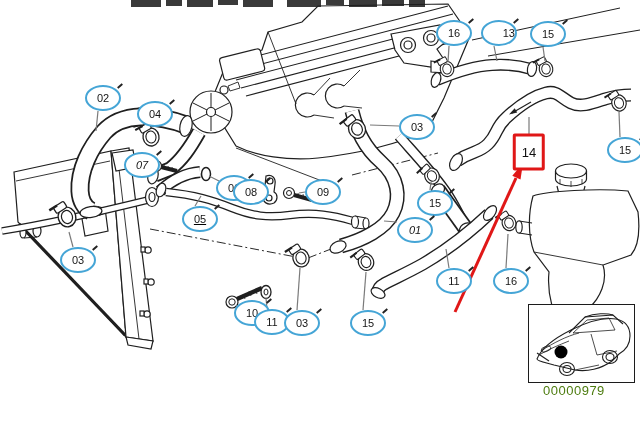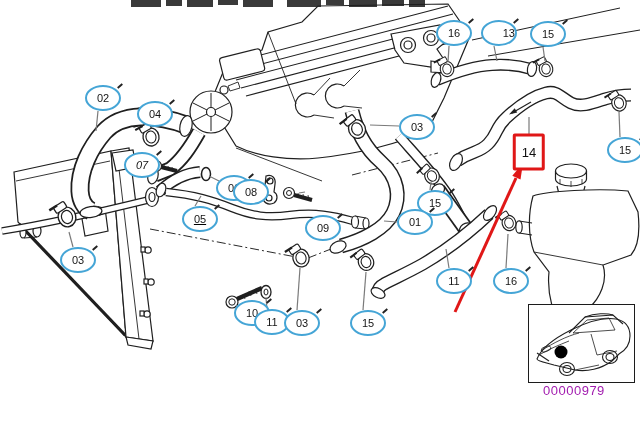--- a/index.html
+++ b/index.html
@@ -11,21 +11,21 @@
   .callout-layer{position:absolute;left:0;top:0;width:640px;height:427px}
   .callout{position:absolute;width:36px;height:26px;border:2px solid var(--callout-blue);
     border-radius:50%;background:#fff;display:flex;align-items:center;justify-content:center;cursor:pointer}
   .callout::after{content:"";position:absolute;top:-2px;right:-4px;width:6px;height:2px;
     background:#222;transform:rotate(-40deg)}
   .callout-label{font-size:11px;color:#151515;line-height:1}
   .highlight-box{position:absolute;transform:translate(-50%,-50%);border:3px solid var(--red);
     background:#fff;padding:8px 6px;font-size:13px;color:#111;border-radius:2px;cursor:pointer}
   .inset{position:absolute;left:528px;top:304px;width:107px;height:79px;border:1.5px solid #1c1c1c;background:#fff}
   .inset svg{display:block}
-  .image-code{position:absolute;left:543px;top:383px;font-size:13px;letter-spacing:.5px;color:#a21caf}
+  .image-code{position:absolute;left:543px;top:383px;font-size:13px;letter-spacing:.5px;color:#4d7c0f}
   .tube-o{fill:none;stroke:#1f1f1f}
   .tube-i{fill:none;stroke:#fff}
   .ring{fill:#fff;stroke:#1f1f1f;stroke-width:1.2}
   .ln{stroke:#1f1f1f;stroke-width:1.15;fill:none}
 </style>
 </head>
 <body>
 
 <div class="stage">
 
@@ -276,36 +276,36 @@
   </div>
       <div class="callout" style="left: 124px; top: 152px; font-style: italic;">
     <span class="callout-label">07</span>
   </div>
       <div class="callout" style="left: 216px; top: 175px; text-align: right;">
     <span class="callout-label">06</span>
   </div>
       <div class="callout" style="left: 233px; top: 179px; justify-content: center;">
     <span class="callout-label">08</span>
   </div>
-      <div class="callout" style="left: 305px; top: 179px; margin-top: 36px;">
+      <div class="callout" style="left: 305px; top: 179px;">
     <span class="callout-label">09</span>
   </div>
       <div class="callout" style="left: 182px; top: 206px; text-decoration: underline;">
     <span class="callout-label">05</span>
   </div>
       <div class="callout" style="left: 60px; top: 247px;">
     <span class="callout-label">03</span>
   </div>
       <div class="callout" style="left: 399px; top: 114px;">
     <span class="callout-label">03</span>
   </div>
       <div class="callout" style="left: 417px; top: 190px;">
     <span class="callout-label">15</span>
   </div>
-      <div class="callout" style="left: 397px; top: 209px;">
+      <div class="callout" style="left: 397px; top: 217px; font-style: italic;">
     <span class="callout-label">01</span>
   </div>
       <div class="callout" style="left: 436px; top: 20px;">
     <span class="callout-label">16</span>
   </div>
       <div class="callout" style="left: 481px; top: 20px; justify-content: flex-end;">
     <span class="callout-label">13</span>
   </div>
       <div class="callout" style="left: 530px; top: 21px;">
     <span class="callout-label">15</span>

